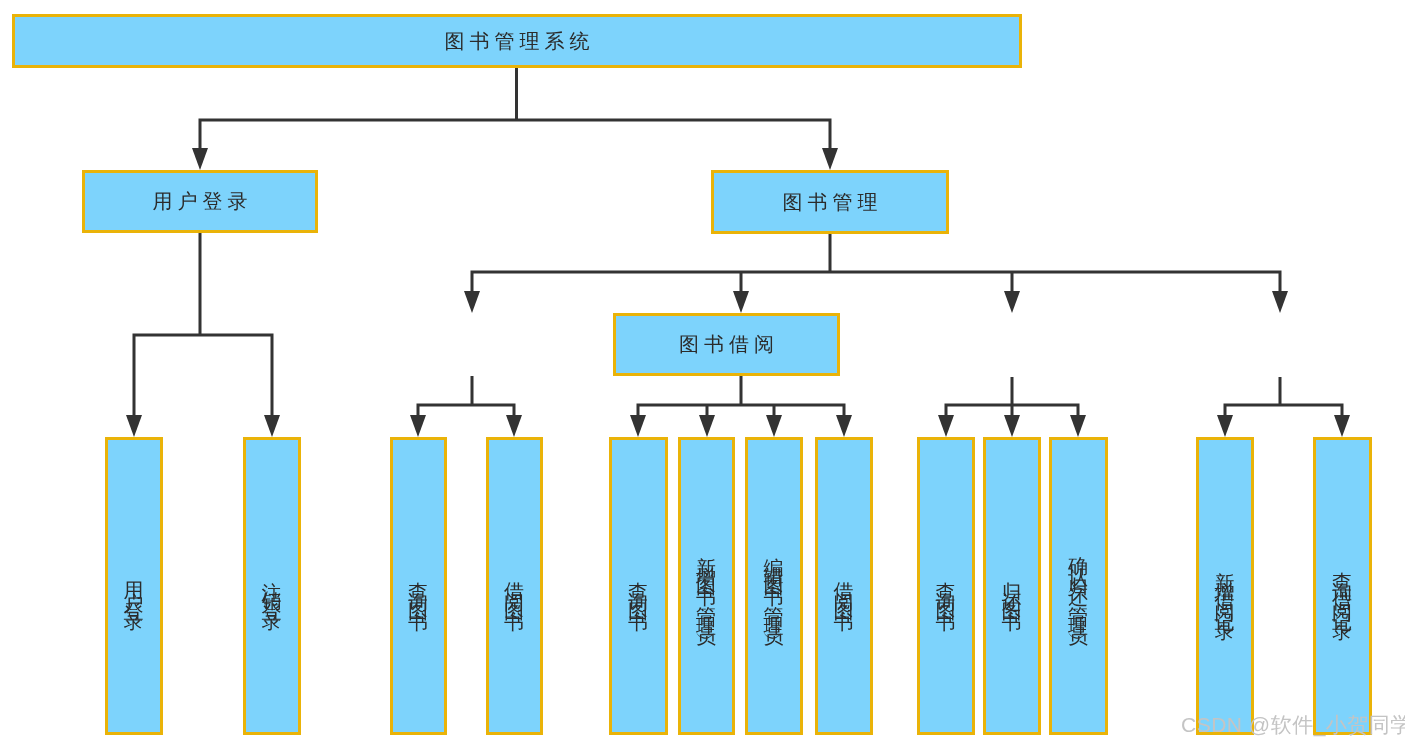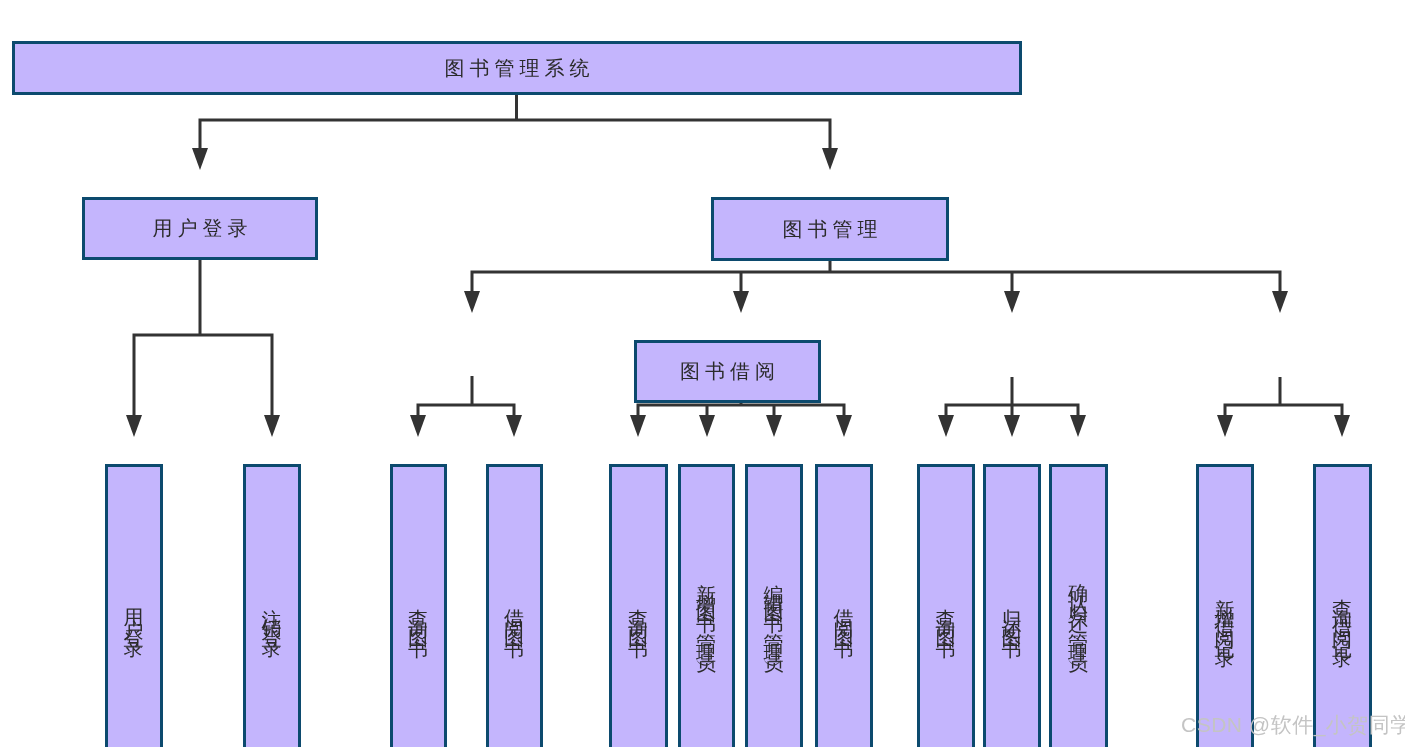--- a/index.html
+++ b/index.html
@@ -17,27 +17,26 @@
     overflow: hidden;
   }
   .connectors {
     position: absolute;
     left: 0;
     top: 0;
   }
   .node {
     position: absolute;
     box-sizing: border-box;
-    background: #c4b5fd;
-    border: 3px solid #0c4a6e;
+    background: #7dd3fc;
+    border: 3px solid #eab308;
     color: #2b2b2b;
     display: flex;
     align-items: center;
     justify-content: center;
-    margin-top: 27px;
   }
   .node.h {
     font-size: 20px;
     letter-spacing: 5px;
     padding-left: 5px; 
     white-space: nowrap;
   }
   .node.v {
     writing-mode: vertical-rl;
     text-orientation: mixed;
@@ -91,21 +90,21 @@
       <polygon points="1217,415 1233,415 1225,437"></polygon>
       <polygon points="1334,415 1350,415 1342,437"></polygon>
     </g>
   </svg>
 
   <div class="node h" style="left:12px;top:14px;width:1010px;height:54px">图书管理系统</div>
 
   <div class="node h" style="left:82px;top:170px;width:236px;height:63px">用户登录</div>
   <div class="node h" style="left:711px;top:170px;width:238px;height:64px">图书管理</div>
 
-  <div class="node h" style="left:634px;top:313px;width:187px;height:63px">图书借阅</div>
+  <div class="node h" style="left:613px;top:313px;width:227px;height:63px">图书借阅</div>
 
   <div class="node v" style="left:105px;top:437px;width:58px;height:298px">用户登录</div>
   <div class="node v" style="left:243px;top:437px;width:58px;height:298px">注销登录</div>
 
   <div class="node v" style="left:390px;top:437px;width:57px;height:298px">查询图书</div>
   <div class="node v" style="left:486px;top:437px;width:57px;height:298px">借阅图书</div>
 
   <div class="node v" style="left:609px;top:437px;width:59px;height:298px">查询图书</div>
   <div class="node v" style="left:678px;top:437px;width:57px;height:298px">新增图书（管理员）</div>
   <div class="node v" style="left:745px;top:437px;width:58px;height:298px">编辑图书（管理员）</div>

